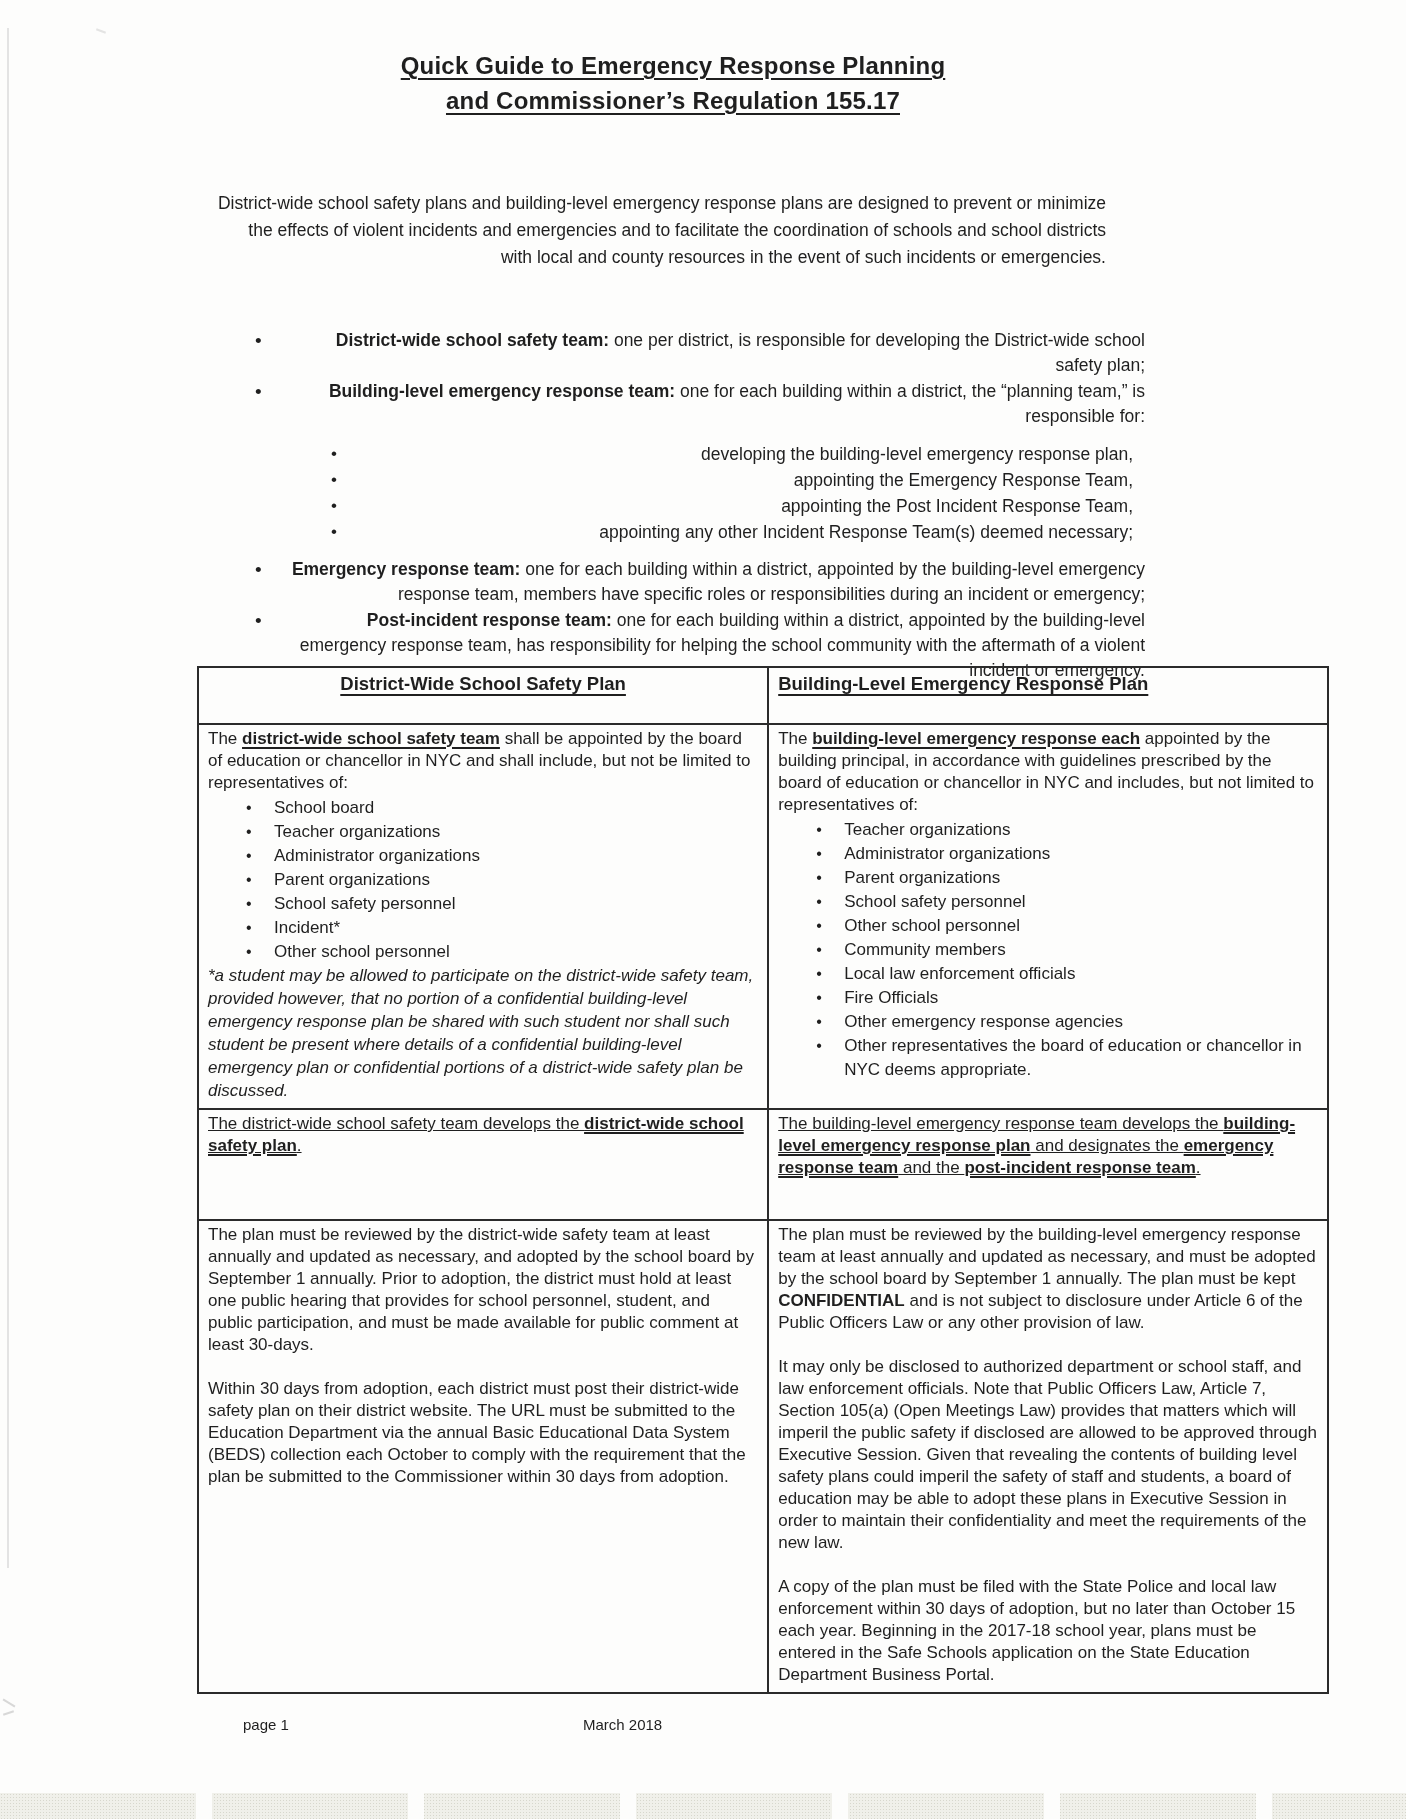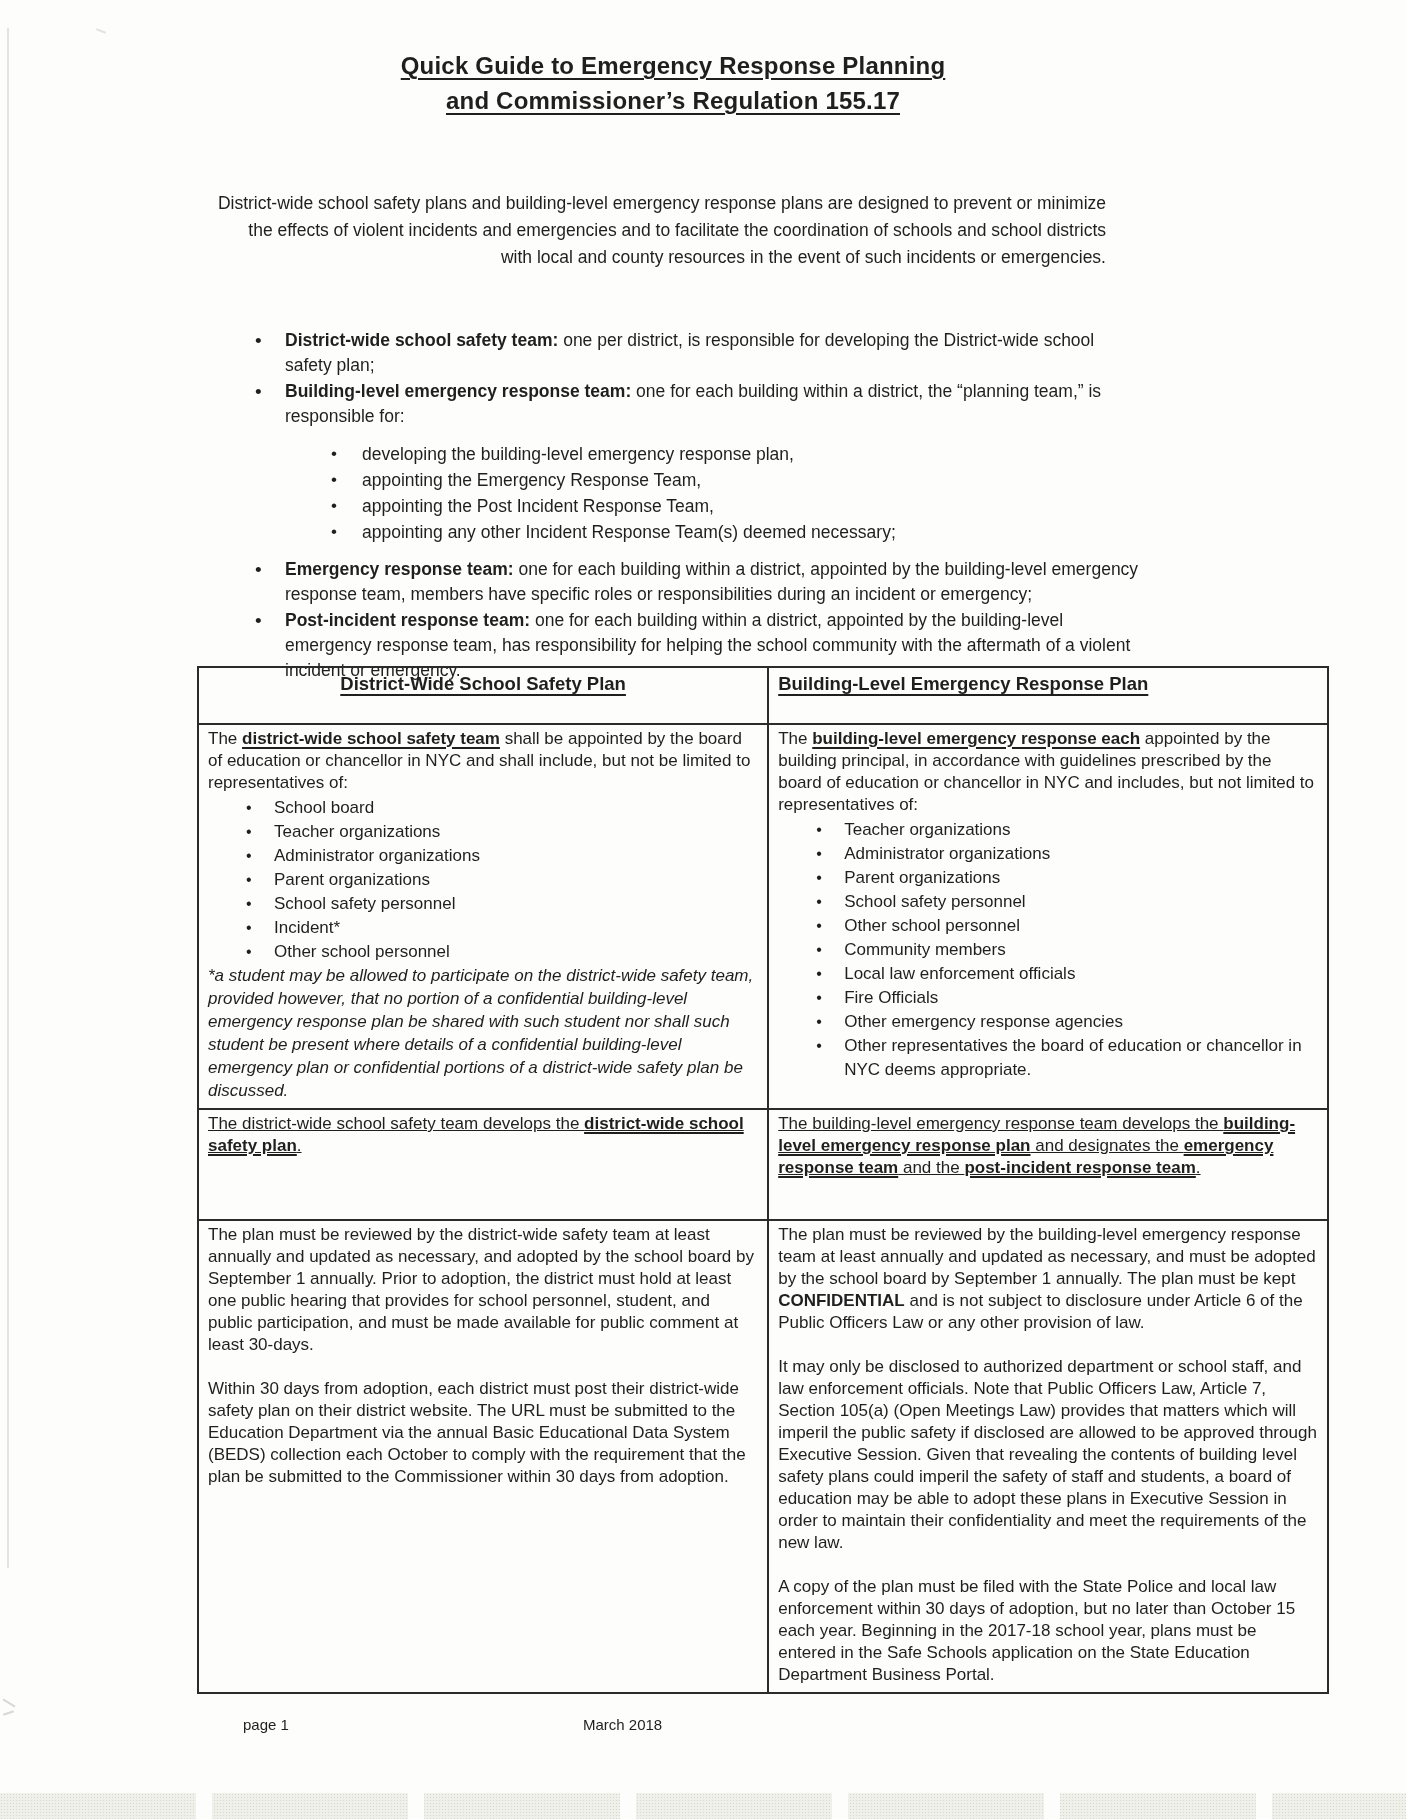--- a/index.html
+++ b/index.html
@@ -25,21 +25,21 @@
     font-size:17.5px;line-height:27px;text-align:right;
   }
   #intro-1{top:172px;}
   #intro-2{top:258px;}
   
   .teams{
     position:absolute;left:225px;top:328px;width:920px;
     margin:0;padding:0;list-style:none;
     font-size:17.5px;line-height:25px;
   }
-  .teams > li{position:relative;padding-left:60px;margin-bottom:1px;}
+  .teams > li{position:relative;padding-left:60px;margin-bottom:1px;text-align:right;}
   .teams > li::before{content:"\2022";position:absolute;left:30px;font-size:19px;}
   .teams .sub{margin:12px;padding:0;list-style:none;}
   .teams .sub li{position:relative;padding-left:65px;line-height:26px;}
   .teams .sub li::before{content:"\2022";position:absolute;left:34px;font-size:17px;}
   .seg-b{font-weight:700;}
   .seg-bu{font-weight:700;text-decoration:underline;text-decoration-thickness:1.5px;text-underline-offset:3px;}
   
   .cmp-table{
     position:absolute;left:197px;top:666px;width:1132px;
     border-collapse:collapse;

